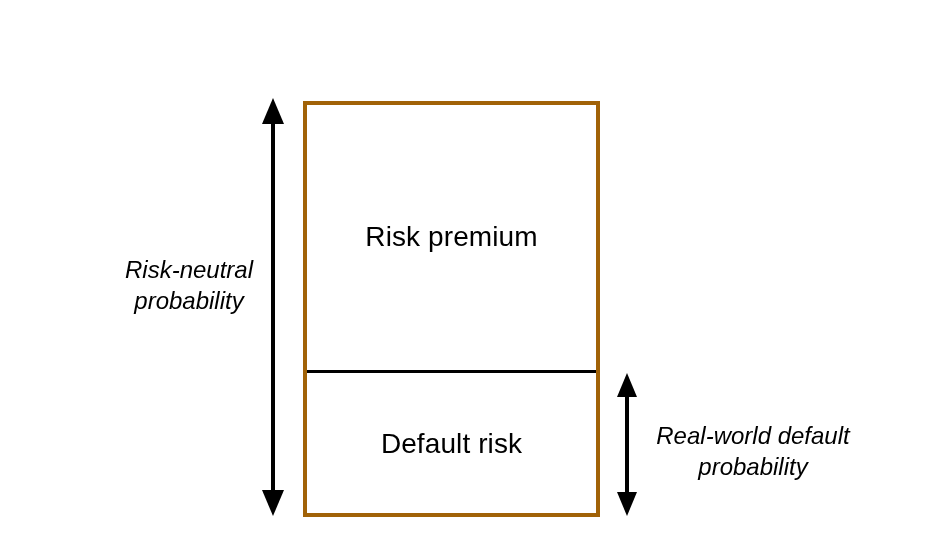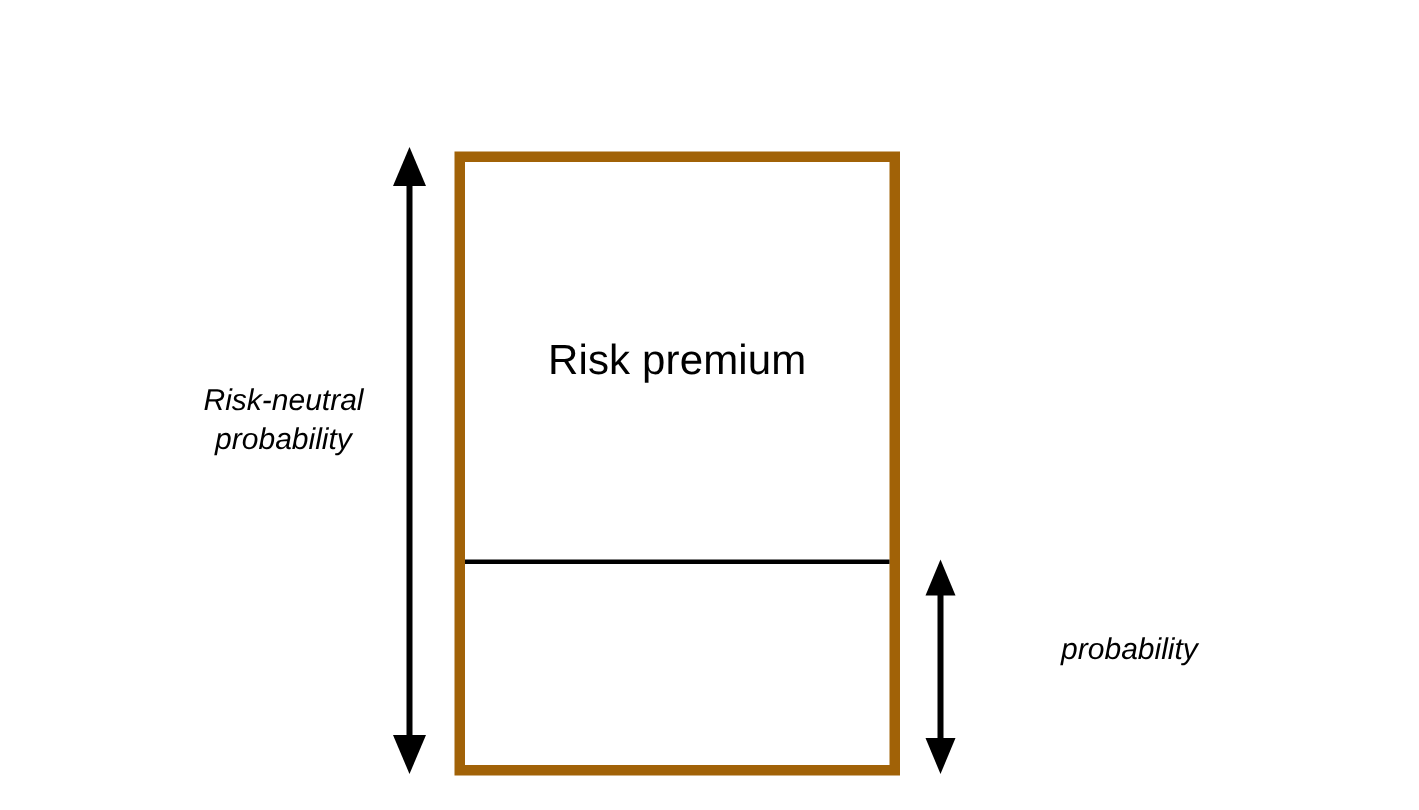--- a/index.html
+++ b/index.html
@@ -23,21 +23,21 @@
   }
 
   
   .bar {
     position: absolute;
     left: 303px;
     top: 101px;
     width: 297px;
     height: 416px;
     box-sizing: border-box;
-    border: 7px solid #a16207;
+    border: 4px solid #a16207;
     background: #ffffff;
   }
 
   .bar-segment {
     position: absolute;
     left: 0;
     width: 100%;
     box-sizing: border-box;
     display: flex;
     align-items: center;
@@ -89,21 +89,21 @@
     width: 100%;
     height: 100%;
     overflow: visible;
   }
 
   
   .caption {
     position: absolute;
     font-style: italic;
     font-weight: 400;
-    font-size: 20px;
+    font-size: 24px;
     line-height: 1.28;
     color: #000000;
     text-align: center;
   }
 
   .caption-left {
     left: 78px;
     top: 255px;
     width: 222px;
   }
@@ -137,24 +137,28 @@
       <line x1="18" y1="22" x2="18" y2="129" stroke="#000000" stroke-width="4"></line>
       <polygon points="18,4 28,28 8,28" fill="#000000"></polygon>
       <polygon points="18,147 28,123 8,123" fill="#000000"></polygon>
     </svg>
   </div>
 
   <div class="bar">
     <div class="bar-segment segment-top">
       <span class="segment-label">Risk premium</span>
     </div>
+    <div class="bar-segment segment-bottom">
+      <span class="segment-label">Default risk</span>
+    </div>
   </div>
 
   <div class="caption caption-left">
     <span class="caption-line">Risk-neutral</span>
     <span class="caption-line">probability</span>
   </div>
 
   <div class="caption caption-right">
+    <span class="caption-line">Real-world default</span>
     <span class="caption-line">probability</span>
   </div>
 
 </div>
 
 </body></html>

